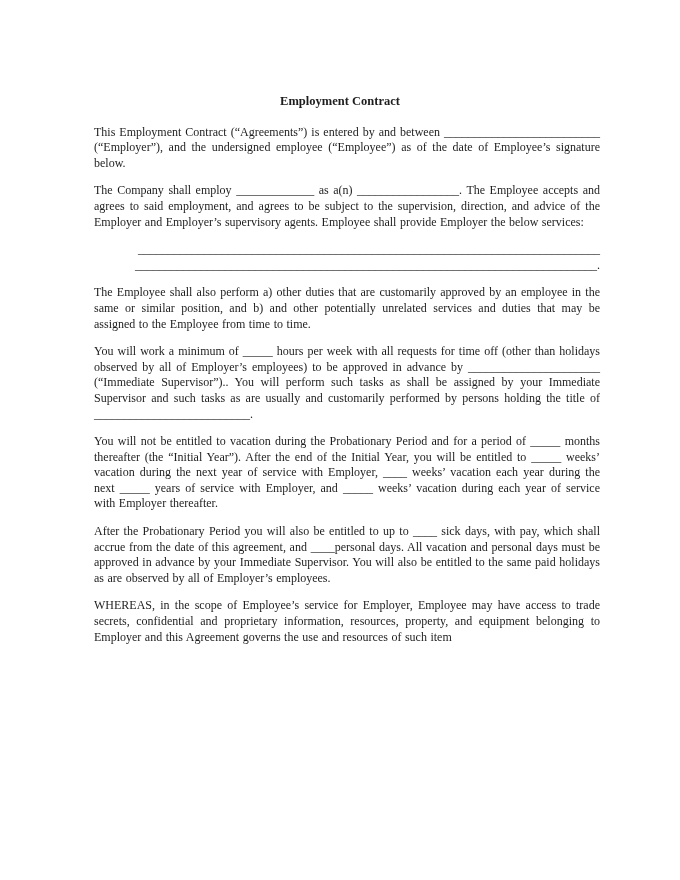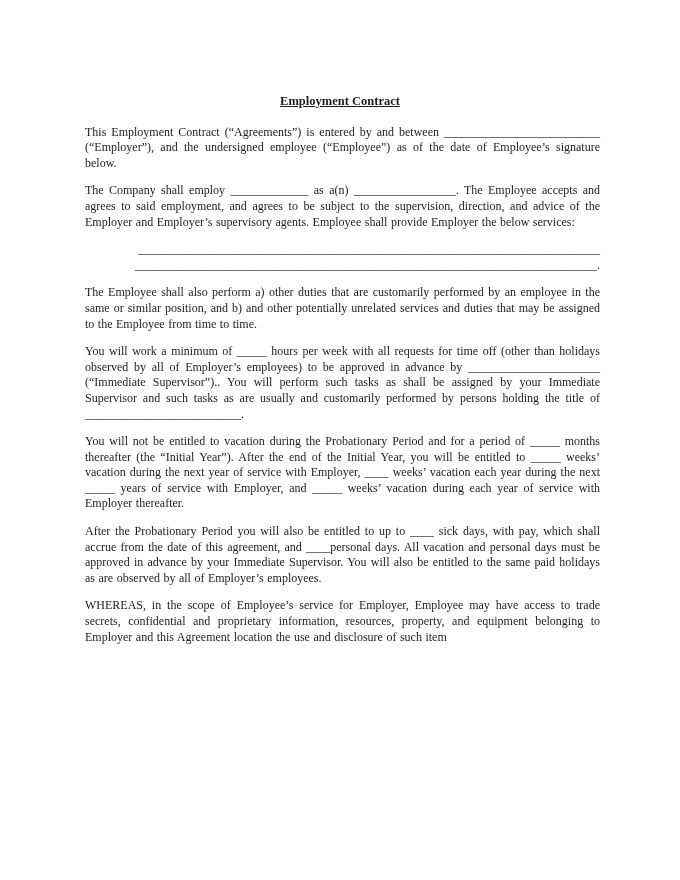--- a/index.html
+++ b/index.html
@@ -15,50 +15,49 @@
     padding: 94px 80px 0 80px;
     font-family: "Liberation Serif", "DejaVu Serif", serif;
     font-size: 12px;
     line-height: 15.6px;
     color: #1d1d1d;
     background: #ffffff;
   }
   .doc-title {
     font-size: 12.5px;
     font-weight: bold;
-    text-decoration: underline;
     text-align: center;
     margin: 0 0 15px 0;
   }
   .para {
     text-align: justify;
-    margin: 0 0 12px 5px;
+    margin: 0 0 12px 14px;
     word-spacing: 0.5px;
   }
   .blank-lines {
     text-align: right;
   }
 </style>
 </head>
 <body>
 
 <div class="page">
   <h1 class="doc-title">Employment Contract</h1>
 
   <p class="para">This Employment Contract (“Agreements”) is entered by and between __________________________ (“Employer”), and the undersigned employee (“Employee”) as of the date of Employee’s signature below.</p>
 
 
   <p class="para">The Company shall employ _____________ as a(n) _________________. The Employee accepts and agrees to said employment, and agrees to be subject to the supervision, direction, and advice of the Employer and Employer’s supervisory agents. Employee shall provide Employer the below services:</p>
 
   <p class="para blank-lines">_____________________________________________________________________________ _____________________________________________________________________________.</p>
 
-  <p class="para">The Employee shall also perform a) other duties that are customarily performed by an employee in the same or similar position, and b) and other potentially unrelated services and duties that may be assigned to the Employee from time to time.</p>
+  <p class="para">The Employee shall also perform a) other duties that are customarily approved by an employee in the same or similar position, and b) and other potentially unrelated services and duties that may be assigned to the Employee from time to time.</p>
 
   <p class="para">You will work a minimum of _____ hours per week with all requests for time off (other than holidays observed by all of Employer’s employees) to be approved in advance by ______________________ (“Immediate Supervisor”).. You will perform such tasks as shall be assigned by your Immediate Supervisor and such tasks as are usually and customarily performed by persons holding the title of __________________________.</p>
 
   <p class="para">You will not be entitled to vacation during the Probationary Period and for a period of _____ months thereafter (the “Initial Year”). After the end of the Initial Year, you will be entitled to _____ weeks’ vacation during the next year of service with Employer, ____ weeks’ vacation each year during the next _____ years of service with Employer, and _____ weeks’ vacation during each year of service with Employer thereafter.</p>
 
   <p class="para">After the Probationary Period you will also be entitled to up to ____ sick days, with pay, which shall accrue from the date of this agreement, and ____personal days. All vacation and personal days must be approved in advance by your Immediate Supervisor. You will also be entitled to the same paid holidays as are observed by all of Employer’s employees.</p>
 
-  <p class="para">WHEREAS, in the scope of Employee’s service for Employer, Employee may have access to trade secrets, confidential and proprietary information, resources, property, and equipment belonging to Employer and this Agreement location the use and disclosure of such item</p>
+  <p class="para">WHEREAS, in the scope of Employee’s service for Employer, Employee may have access to trade secrets, confidential and proprietary information, resources, property, and equipment belonging to Employer and this Agreement governs the use and resources of such item</p>
 
 
 </div>
 
 </body></html>

